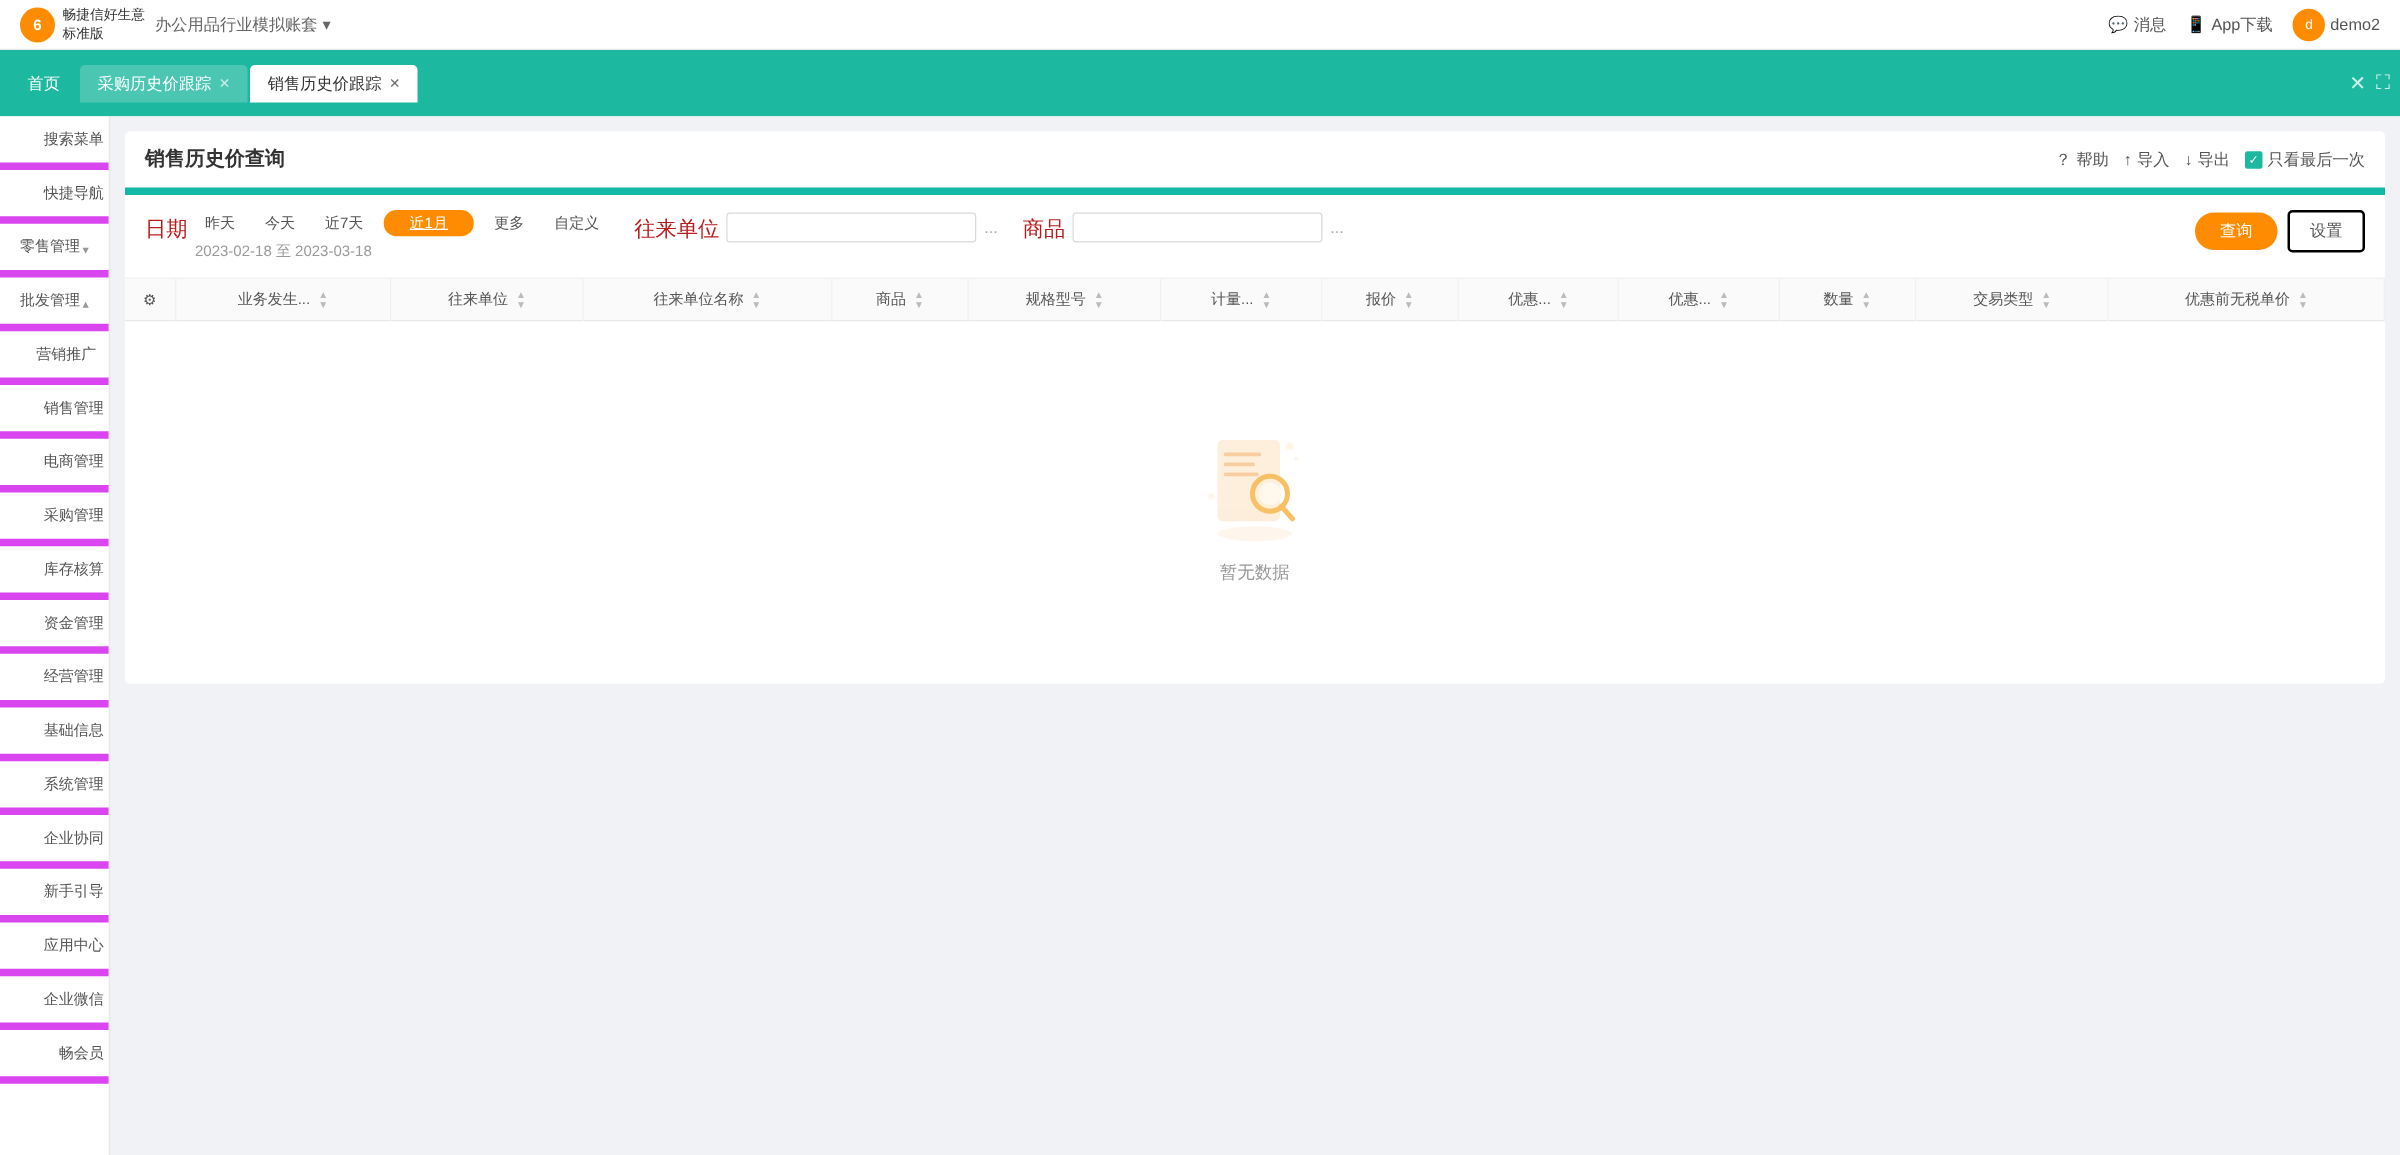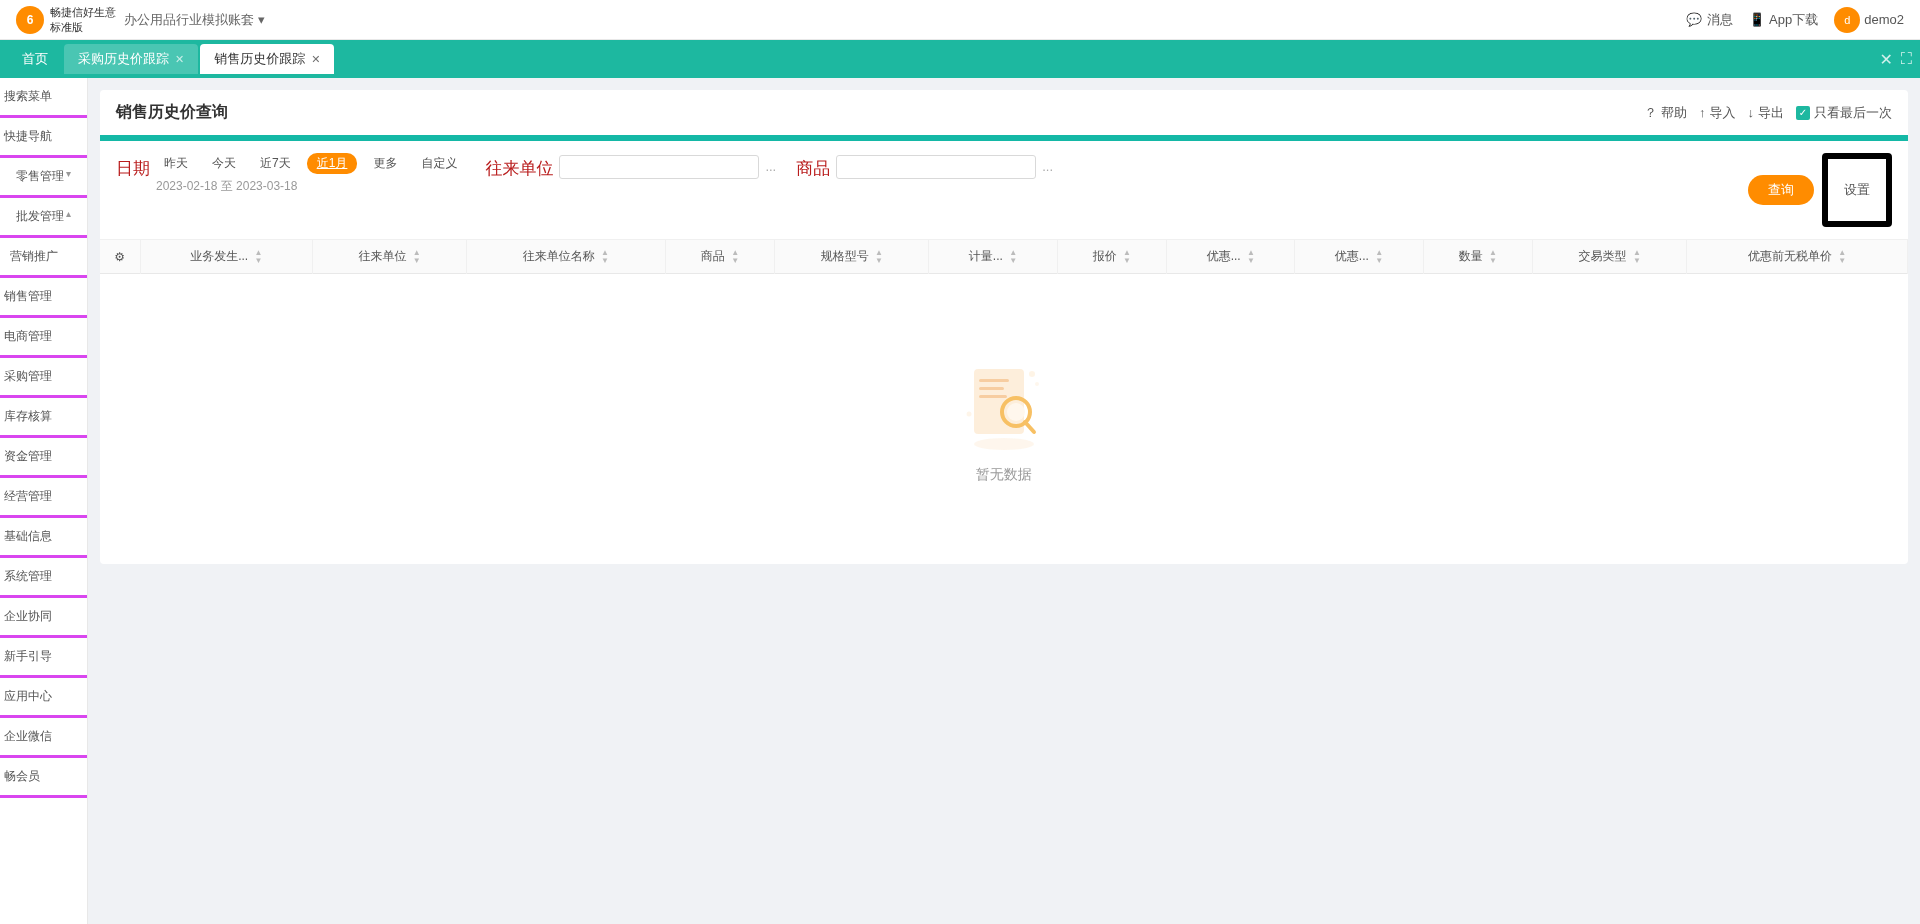--- a/index.html
+++ b/index.html
@@ -72,21 +72,21 @@
       display: flex;
       align-items: center;
       justify-content: center;
       color: white;
       font-size: 11px;
     }
 
     
     .tab-bar {
       background: #1db8a0;
-      height: 38px;
+      height: 53px;
       display: flex;
       align-items: center;
       padding: 0 8px;
       gap: 2px;
     }
     .tab-item {
       height: 30px;
       padding: 0 14px;
       display: flex;
       align-items: center;
@@ -143,23 +143,23 @@
       overflow-x: hidden;
     }
     .sidebar-item {
       padding: 10px 4px;
       text-align: center;
       cursor: pointer;
       color: #555;
       font-size: 12px;
       display: flex;
       flex-direction: column;
-      align-items: flex-start;
+      align-items: flex-end;
       gap: 3px;
-      border-bottom: 3px solid #d946ef;
+      border-bottom: 6px solid #d946ef;
       min-height: 40px;
       justify-content: center;
     }
     .sidebar-item.has-arrow {
       flex-direction: row;
       justify-content: center;
       gap: 2px;
     }
     .sidebar-item .arrow { font-size: 10px; color: #999; }
 
@@ -261,21 +261,21 @@
       cursor: pointer;
       font-size: 12px;
       color: #555;
       border: none;
       background: transparent;
     }
     .date-btn.active {
       background: #ff8c00;
       color: white;
       border-radius: 10px;
-      padding: 2px 10px;
+      padding: 2px 21px;
       text-decoration: underline;
     }
     .date-range-text {
       font-size: 12px;
       color: #999;
     }
     .filter-input-group {
       display: flex;
       align-items: center;
       gap: 6px;
@@ -305,23 +305,23 @@
       color: white;
       border: none;
       border-radius: 15px;
       padding: 6px 20px;
       font-size: 13px;
       cursor: pointer;
     }
     .btn-settings {
       background: #fff;
       color: #555;
-      border: 6px solid #000000;
+      border: 2px solid #000000;
       border-radius: 4px;
-      padding: 22px 16px;
+      padding: 6px 16px;
       font-size: 13px;
       cursor: pointer;
     }
 
     
     .table-wrapper {
       overflow-x: auto;
     }
     table {
       width: 100%;

